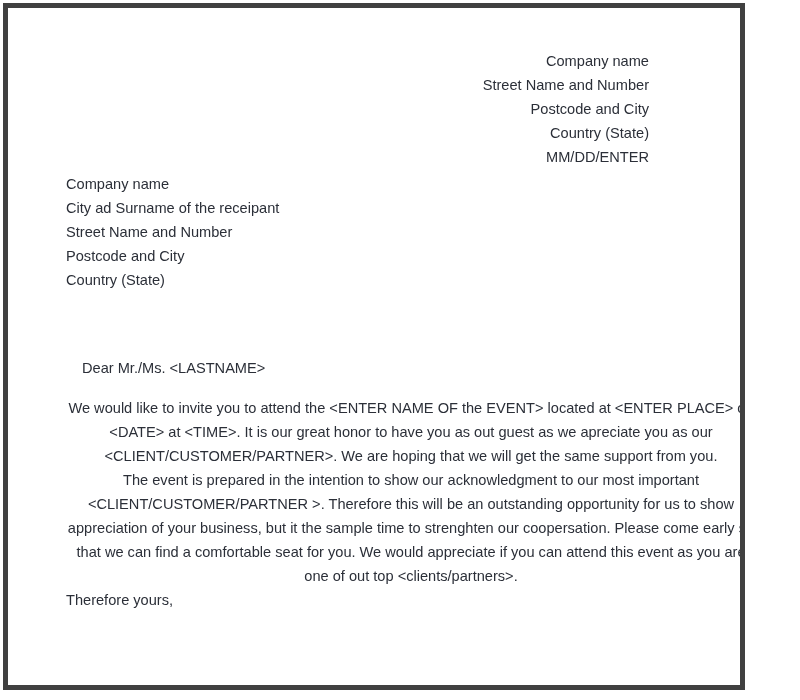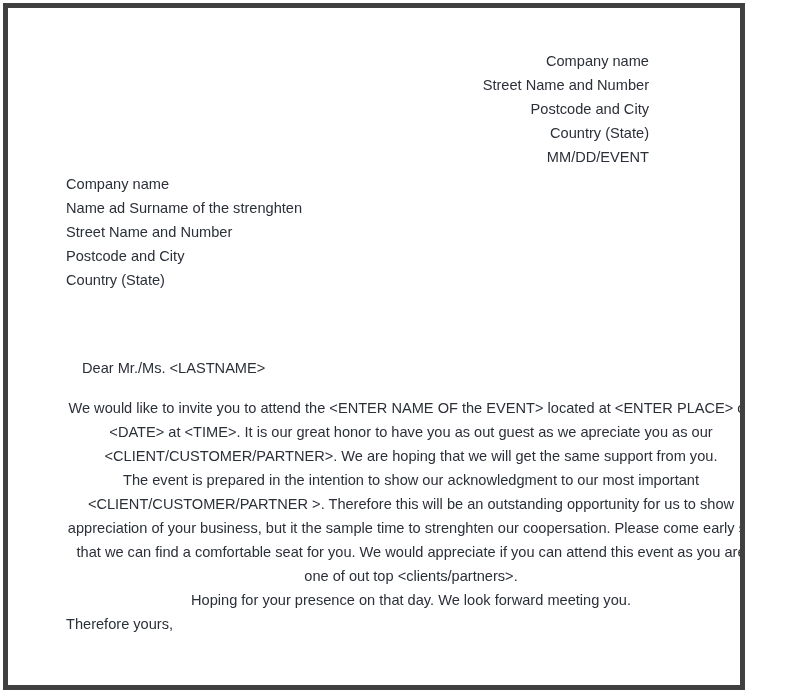--- a/index.html
+++ b/index.html
@@ -94,33 +94,32 @@
 <body>
 
 <div class="page">
   <div class="letter">
 
     <div class="sender-block">
       <span class="sender-line">Company name</span>
       <span class="sender-line">Street Name and Number</span>
       <span class="sender-line">Postcode and City</span>
       <span class="sender-line">Country (State)</span>
-      <span class="sender-line">MM/DD/EVENT</span>
+      <span class="sender-line">MM/DD/ENTER</span>
     </div>
 
     <div class="recipient-block">
       <span class="recipient-line">Company name</span>
-      <span class="recipient-line">Name ad Surname of the strenghten</span>
+      <span class="recipient-line">City ad Surname of the receipant</span>
       <span class="recipient-line">Street Name and Number</span>
       <span class="recipient-line">Postcode and City</span>
       <span class="recipient-line">Country (State)</span>
     </div>
 
     <div class="body-block">
       <p class="greeting">Dear Mr./Ms. &lt;LASTNAME&gt;</p>
       <p class="body-para">We would like to invite you to attend the &lt;ENTER NAME OF the EVENT&gt; located at &lt;ENTER PLACE&gt; on &lt;DATE&gt; at &lt;TIME&gt;.  It is our great honor to have you as out guest as we apreciate you as our &lt;CLIENT/CUSTOMER/PARTNER&gt;. We are hoping that we will get the same support from you.</p>
       <p class="body-para">The event is prepared  in the intention to show our acknowledgment to our most important  &lt;CLIENT/CUSTOMER/PARTNER &gt;.  Therefore this will be an outstanding opportunity for us to show appreciation of your business, but it the sample time to strenghten our coopersation. Please come early so that we can find a comfortable seat for you. We would appreciate if you can attend this event as you are one of out top &lt;clients/partners&gt;.</p>
-      <p class="body-para">Hoping for your presence on that day. We look forward meeting you.</p>
       <p class="closing spaced-before">Therefore yours,</p>
     </div>
 
   </div>
 </div>
 
 </body></html>

